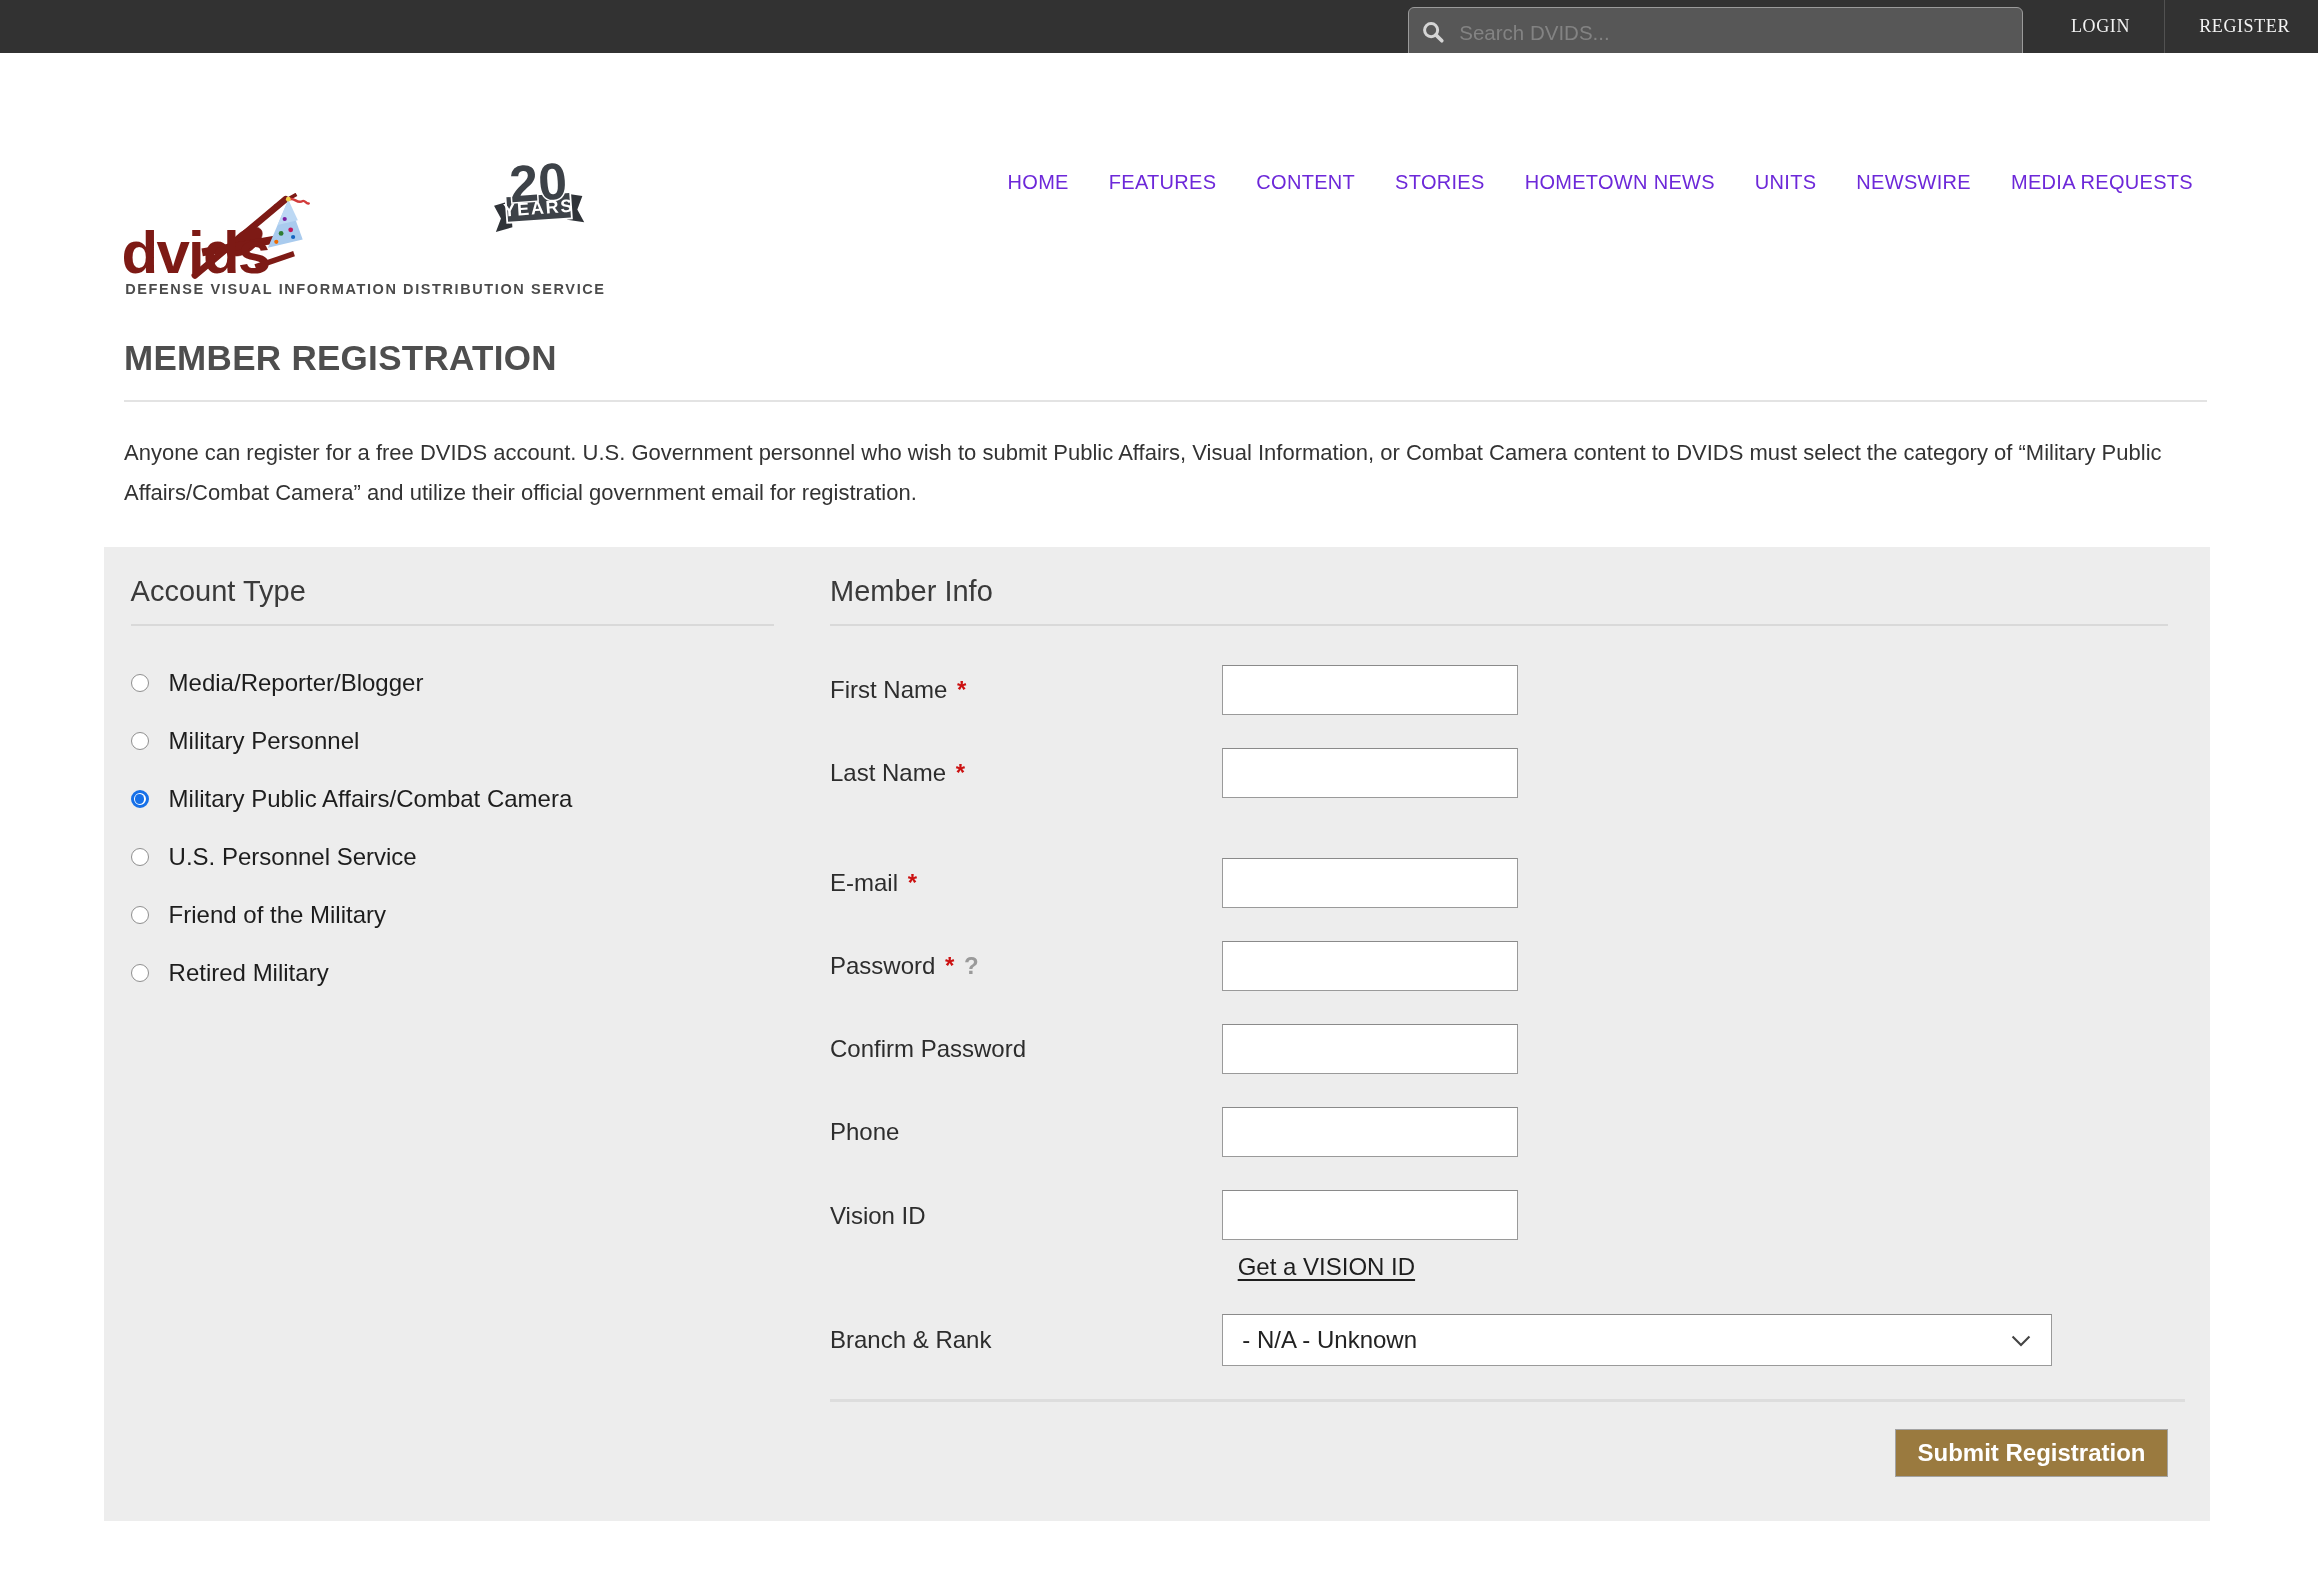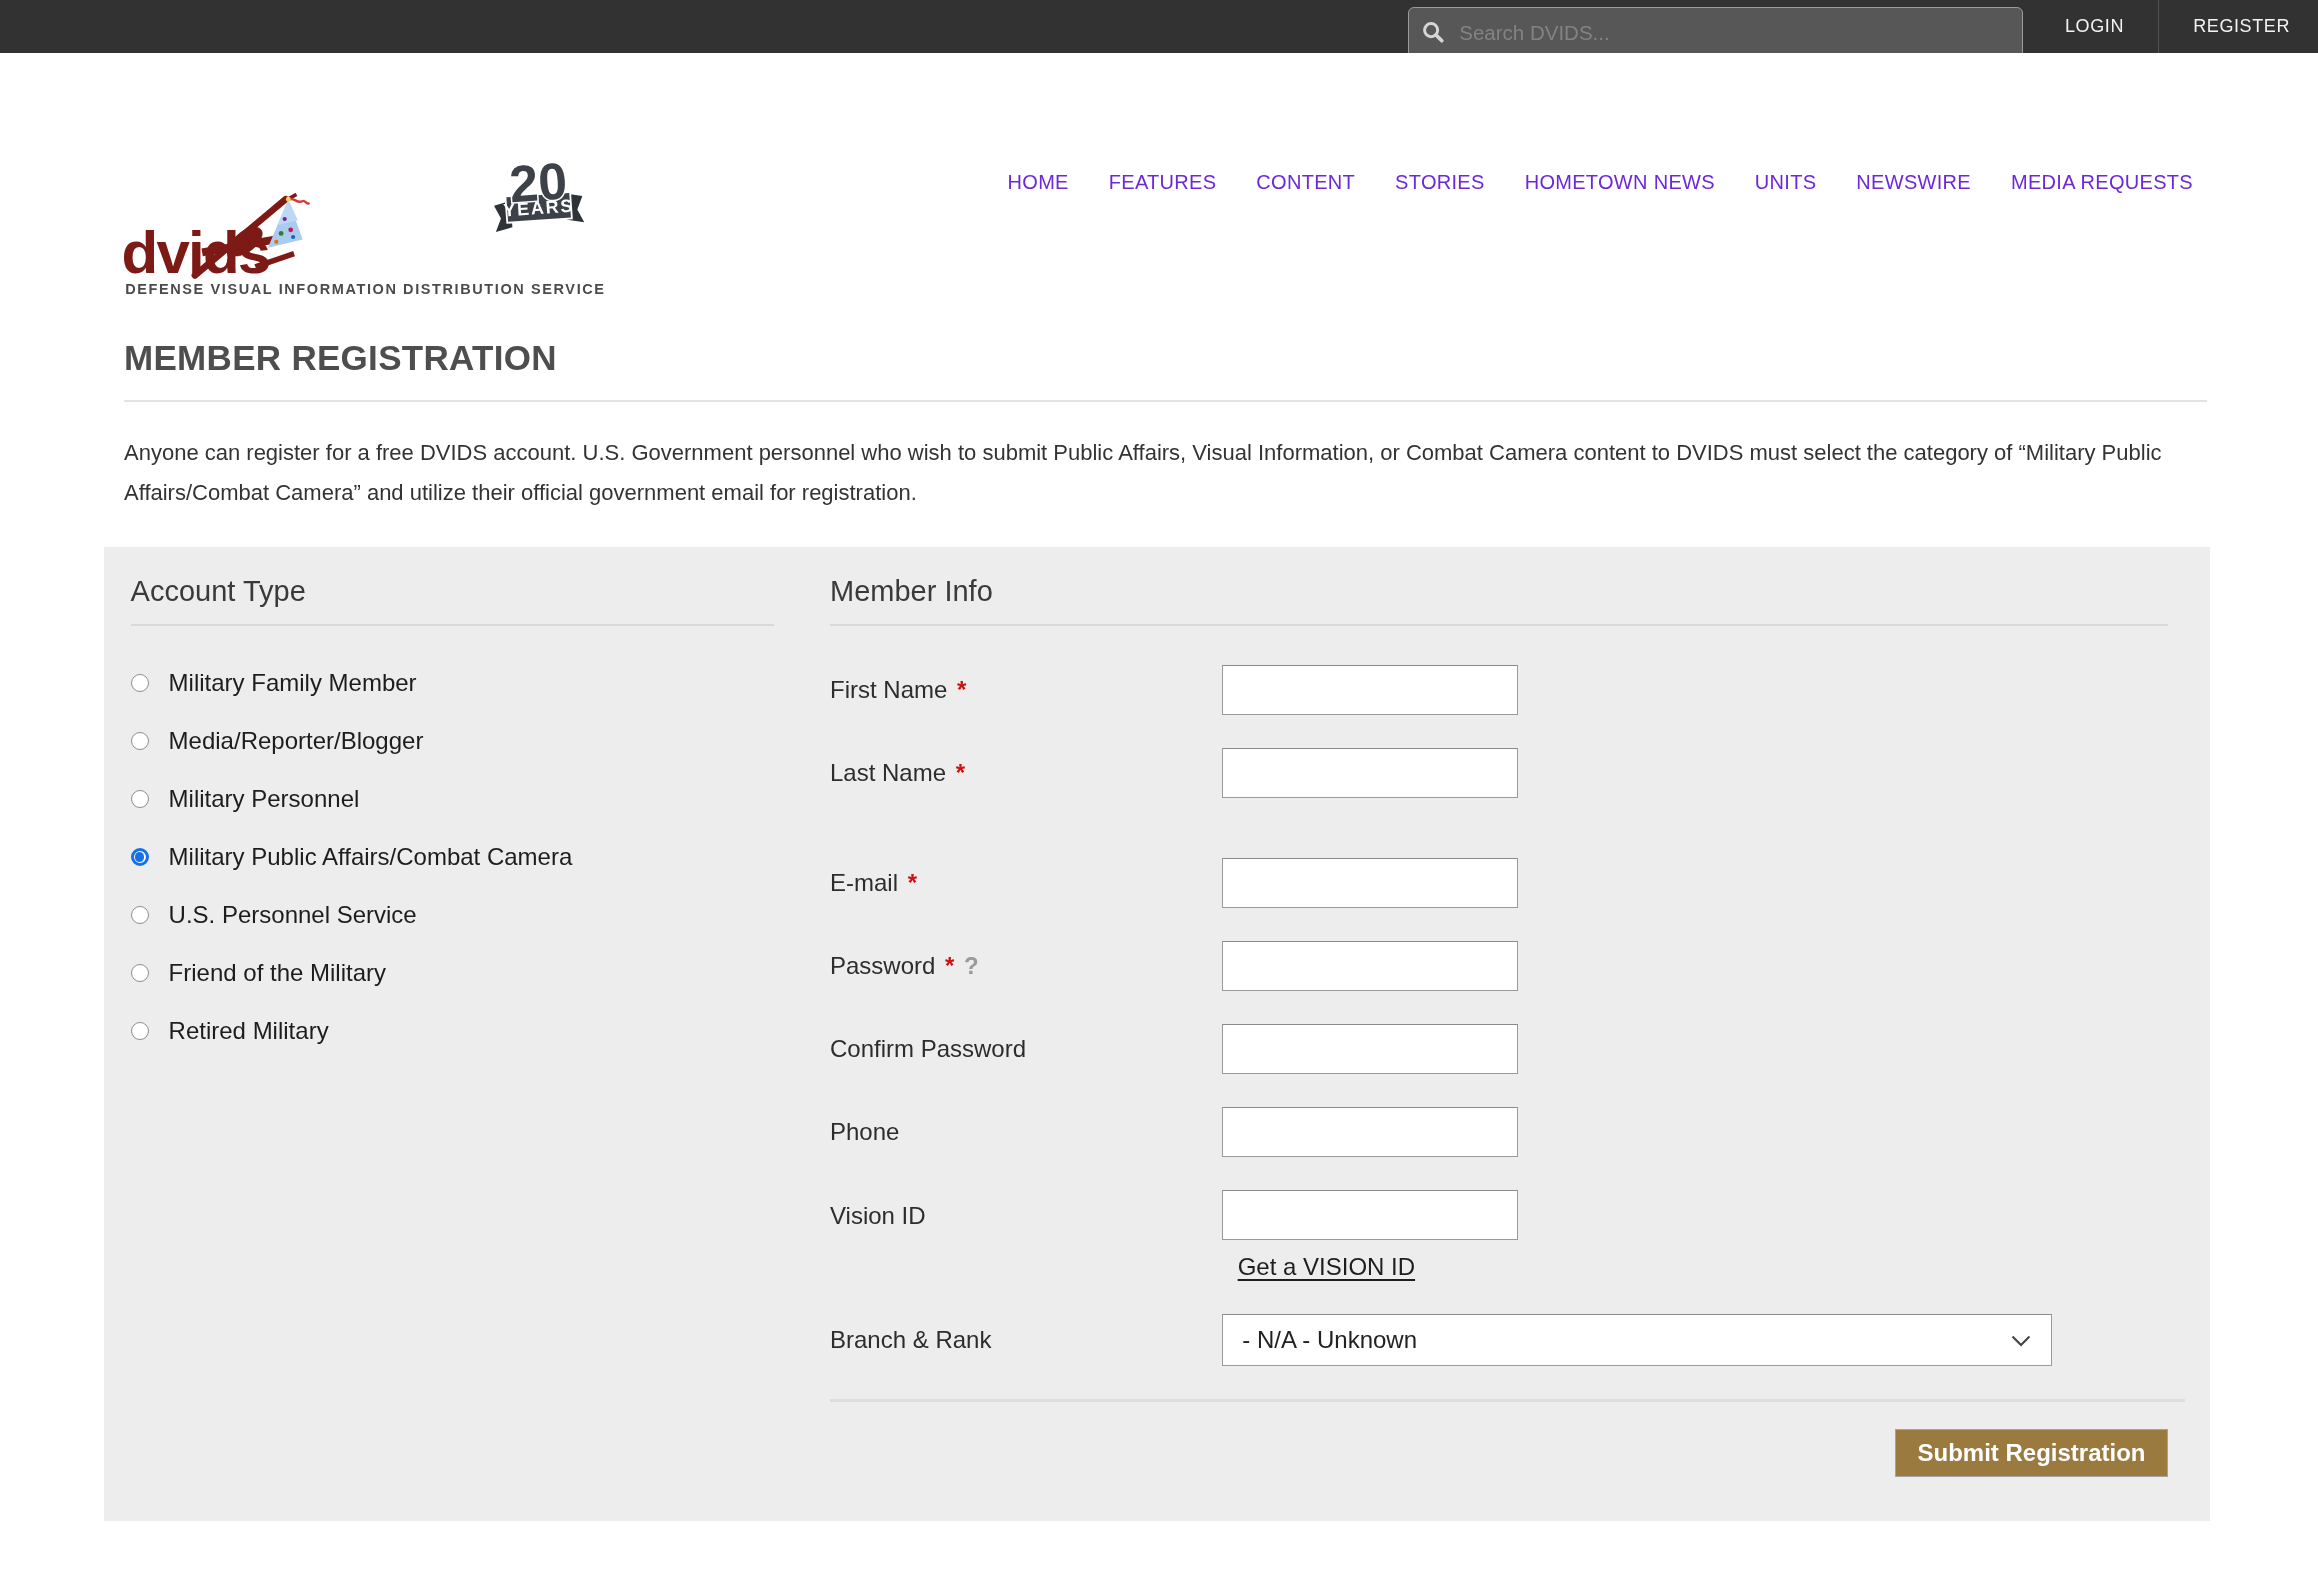--- a/index.html
+++ b/index.html
@@ -15,21 +15,21 @@
   .search-wrap{position:absolute; left:1408px; top:6.6px; width:615px; height:52px;
     background:#575757; border:1.8px solid #9b9b9b; border-radius:6px;
     display:flex; align-items:center; padding-left:12px;}
   .search-wrap svg{flex:0 0 auto;}
   .search-input{flex:1; height:100%; background:transparent; border:none; outline:none;
     color:#ddd; font-size:20.5px; padding-left:13.3px; font-family:inherit;}
   .search-input::placeholder{color:#838383;}
   .auth{position:absolute; right:0; top:0; height:100%; display:flex; align-items:stretch;}
   .auth-item{display:flex; align-items:center; padding:0 34px; color:#f3f3f3;
     font-size:18px; letter-spacing:0.6px; font-weight:500; cursor:pointer; background:none; border:none;
-    font-family:Liberation Sans, sans-serif;}
+    font-family:Liberation Serif, serif;}
   .auth-item:last-child{padding-right:29px;}
   .auth-divider{width:1.2px; background:#525252;}
 
   
   .header{position:relative; height:251px; background:#fff;}
   .logo-area{position:absolute; left:124px; top:153px; width:483px; height:97px; cursor:pointer;}
   .satellite{position:absolute; left:60px; top:-13.3px;}
   .party-hat{position:absolute; left:139px; top:-11px;}
   .logo-text{position:absolute; left:-2.4px; top:17px; font-size:60px; line-height:1;
     font-weight:800; letter-spacing:-1.8px; color:var(--brand-red);}
@@ -149,24 +149,20 @@
 <p class="intro">Anyone can register for a free DVIDS account. U.S. Government personnel who wish to submit Public Affairs, Visual Information, or Combat Camera content to DVIDS must select the category of “Military Public Affairs/Combat Camera” and utilize their official government email for registration.</p>
 
 <div class="panel">
 
   <div class="account-col">
     <h2 class="section-heading">Account Type</h2>
     <div class="sec-divider"></div>
     <div class="radio-list">
         <div class="radio-row">
           <span class="radio"></span>
-          <span class="radio-label">Military Family Member</span>
-        </div>
-        <div class="radio-row">
-          <span class="radio"></span>
           <span class="radio-label">Media/Reporter/Blogger</span>
         </div>
         <div class="radio-row">
           <span class="radio"></span>
           <span class="radio-label">Military Personnel</span>
         </div>
         <div class="radio-row">
           <span class="radio checked"></span>
           <span class="radio-label">Military Public Affairs/Combat Camera</span>
         </div>

